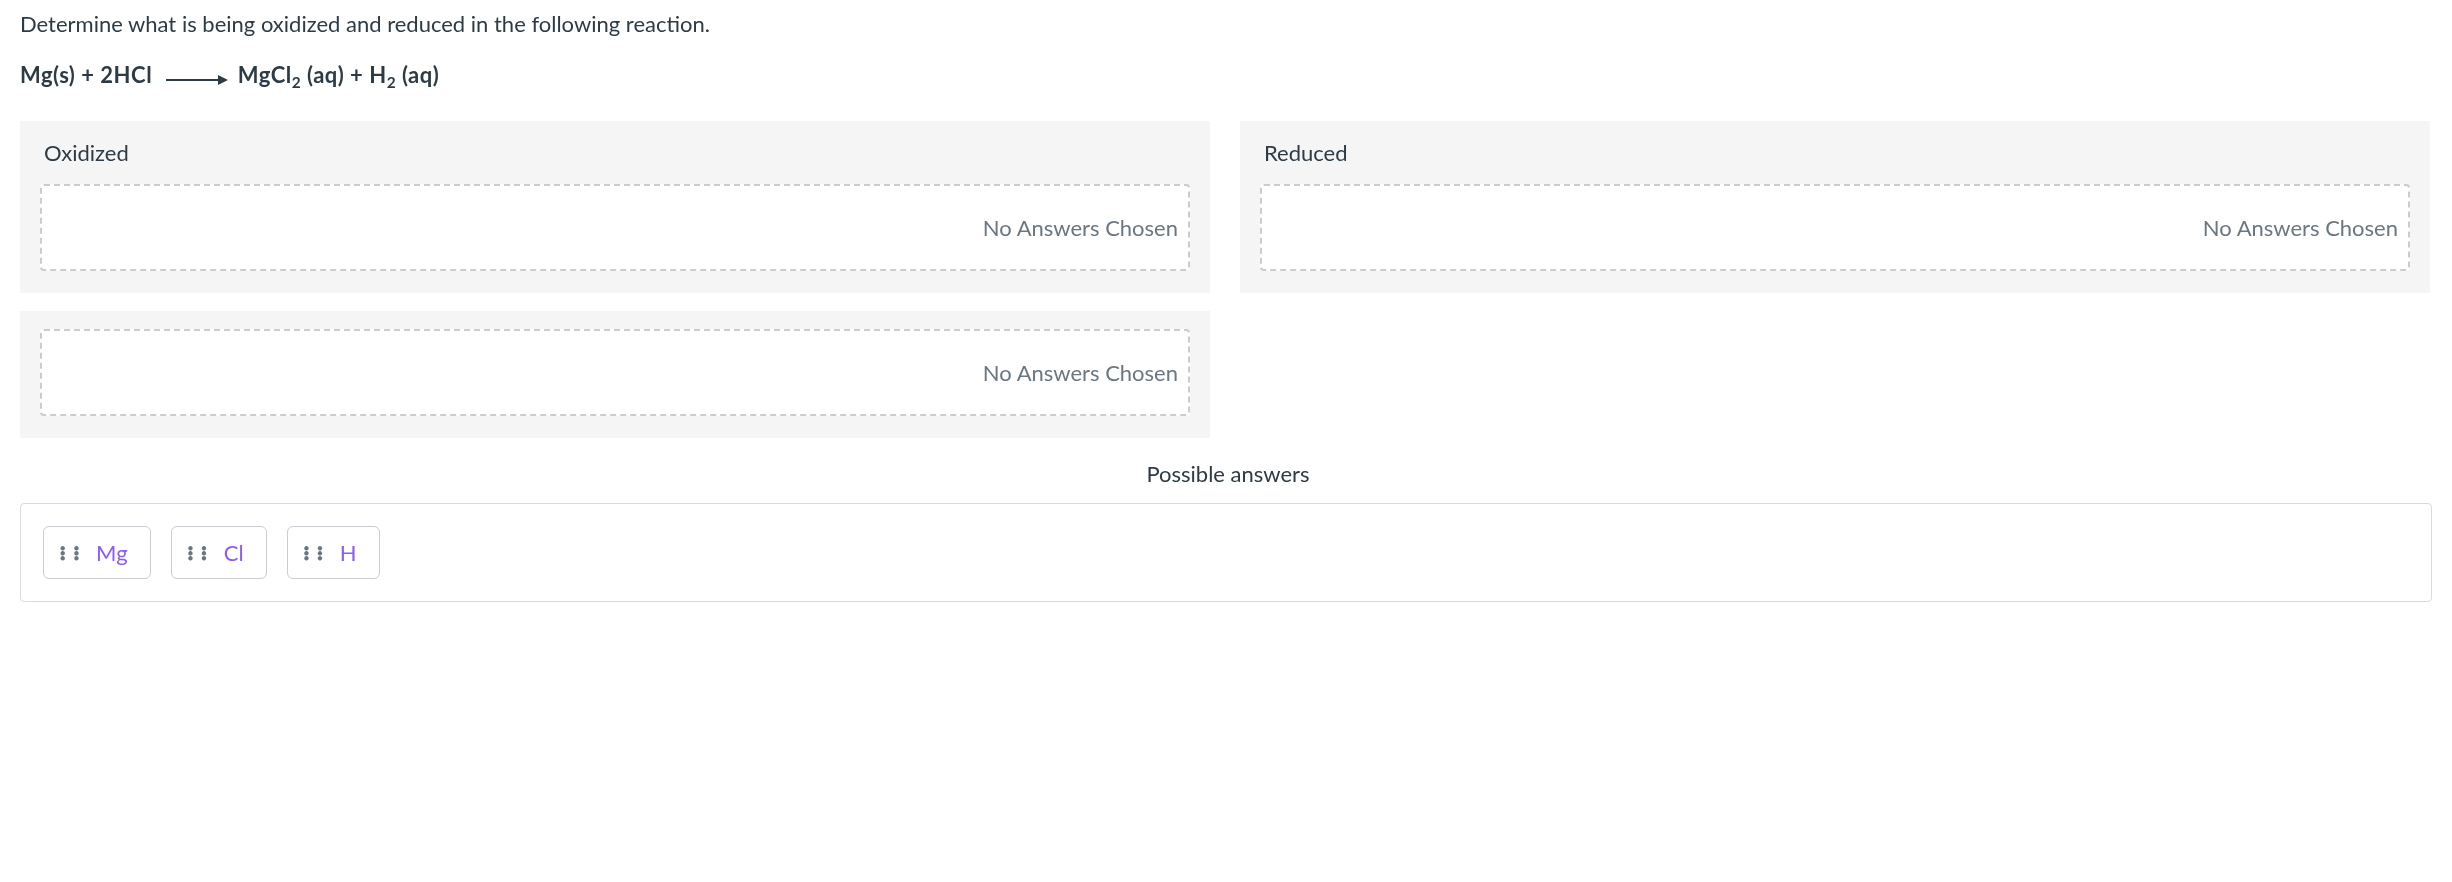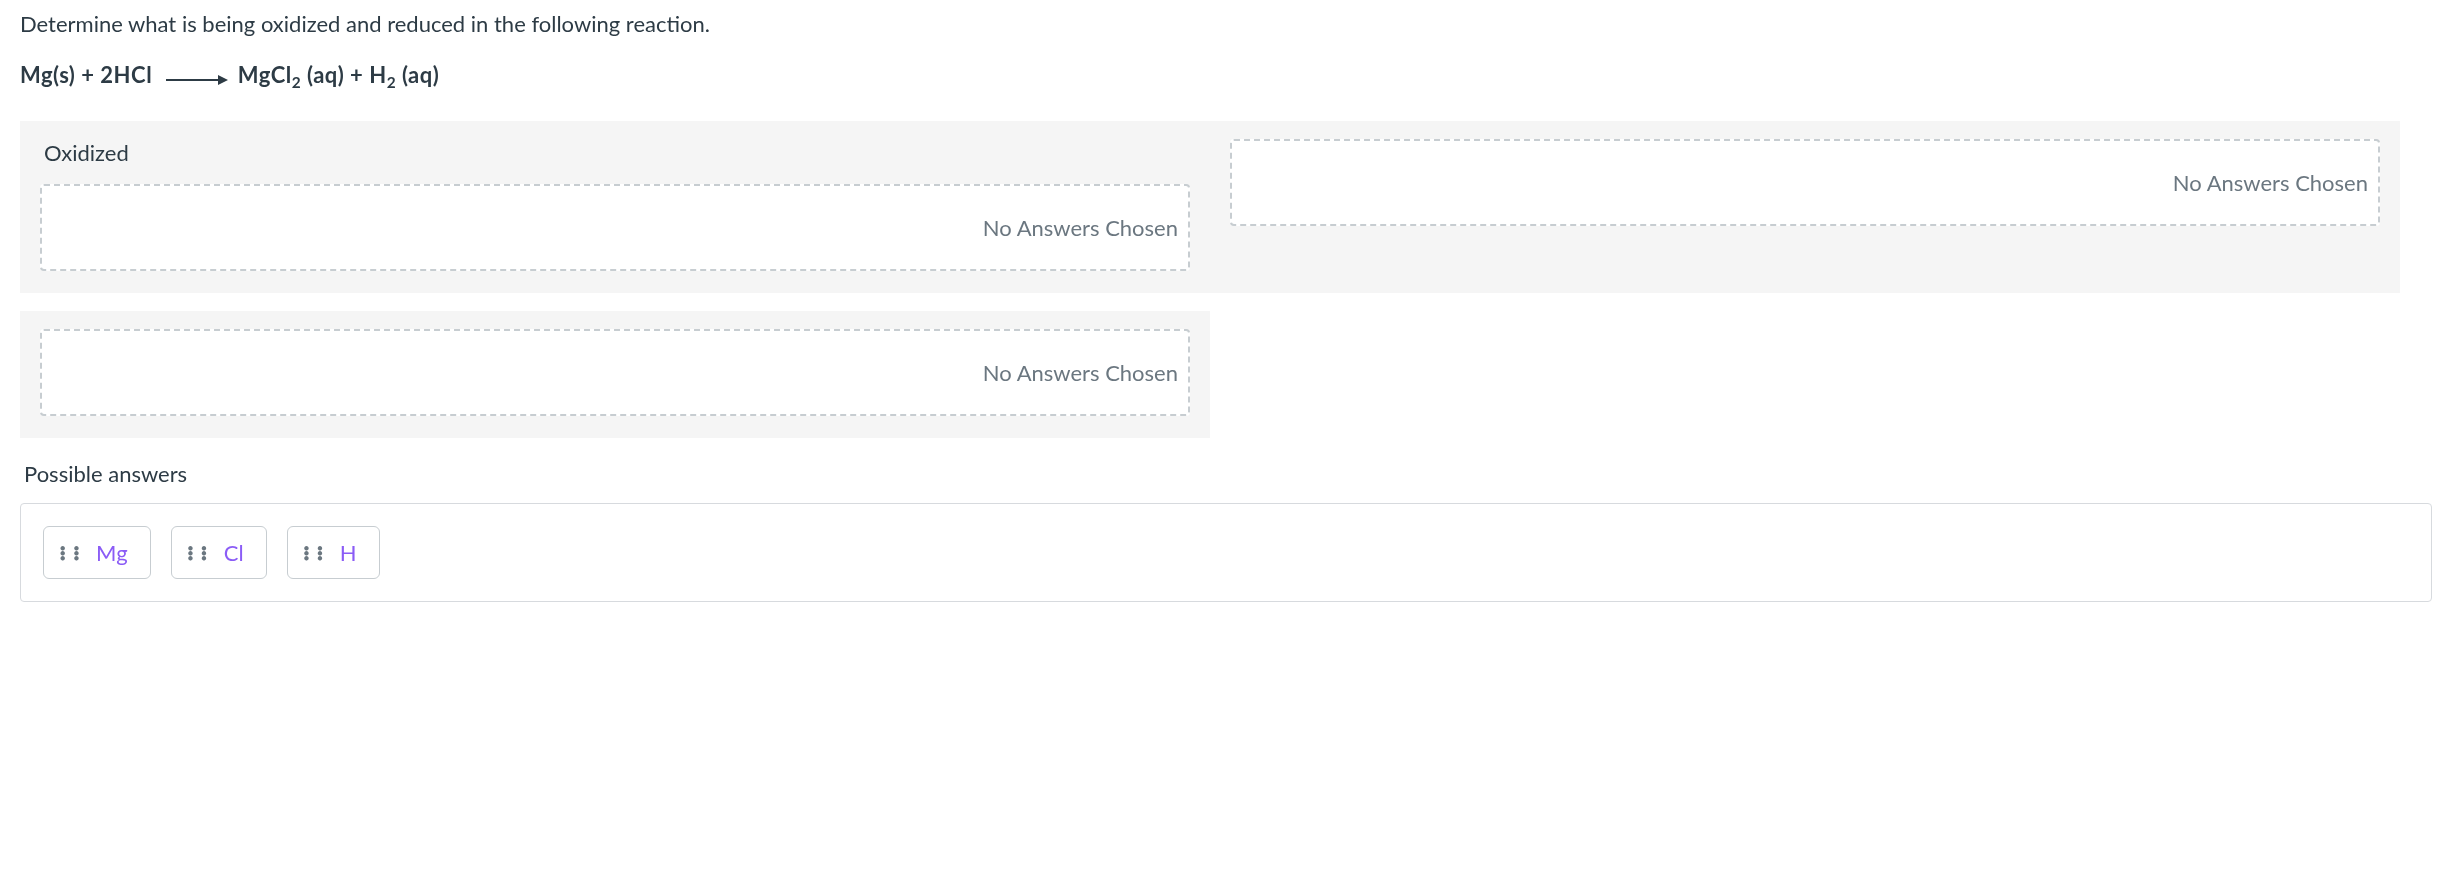--- a/index.html
+++ b/index.html
@@ -27,38 +27,38 @@
   .arrow-line::after {
     content: "";
     position: absolute;
     right: -2px;
     top: -6px;
     border-left: 10px solid #2d3b45;
     border-top: 5px solid transparent;
     border-bottom: 5px solid transparent;
   }
 
-  .zones-row { display: flex; margin-bottom: 18px; }
+  .zones-row { display: flex; gap: 30px; margin-bottom: 18px; }
   .zone-box {
     background: #f5f5f5;
     padding: 18px 20px 22px 20px;
     width: 1190px;
   }
   .zone-title { margin: 0 0 18px 4px; font-weight: 400; }
   .dropzone {
     border: 2px dashed #c7cdd1;
     border-radius: 4px;
     background: #fff;
     padding: 28px 10px;
     text-align: right;
     color: #6b7780;
     font-size: 22px;
   }
 
-  .possible-title { margin: 22px 0 16px 4px; font-weight: 400; }
+  .possible-title { margin: 22px 0 16px 4px; font-weight: 400; text-align: center; }
   .answers-box {
     border: 1px solid #d7dade;
     border-radius: 4px;
     padding: 22px 22px;
     display: flex;
     gap: 20px;
   }
   .chip {
     border: 1px solid #c7cdd1;
     border-radius: 6px;
@@ -89,20 +89,21 @@
   <span class="arrow-wrap"><span class="arrow-line"></span></span>
   <span>MgCl</span><sub>2</sub><span> (aq) + H</span><sub>2</sub><span> (aq)</span>
 </p>
 
 <div class="zones-row">
   <div class="zone-box">
     <p class="zone-title">Oxidized</p>
     <div class="dropzone">No Answers Chosen</div>
   </div>
   <div class="zone-box">
+    <p class="zone-title">Reduced</p>
     <div class="dropzone">No Answers Chosen</div>
   </div>
 </div>
 
 <div class="zones-row">
   <div class="zone-box">
     <div class="dropzone">No Answers Chosen</div>
   </div>
 </div>
 

